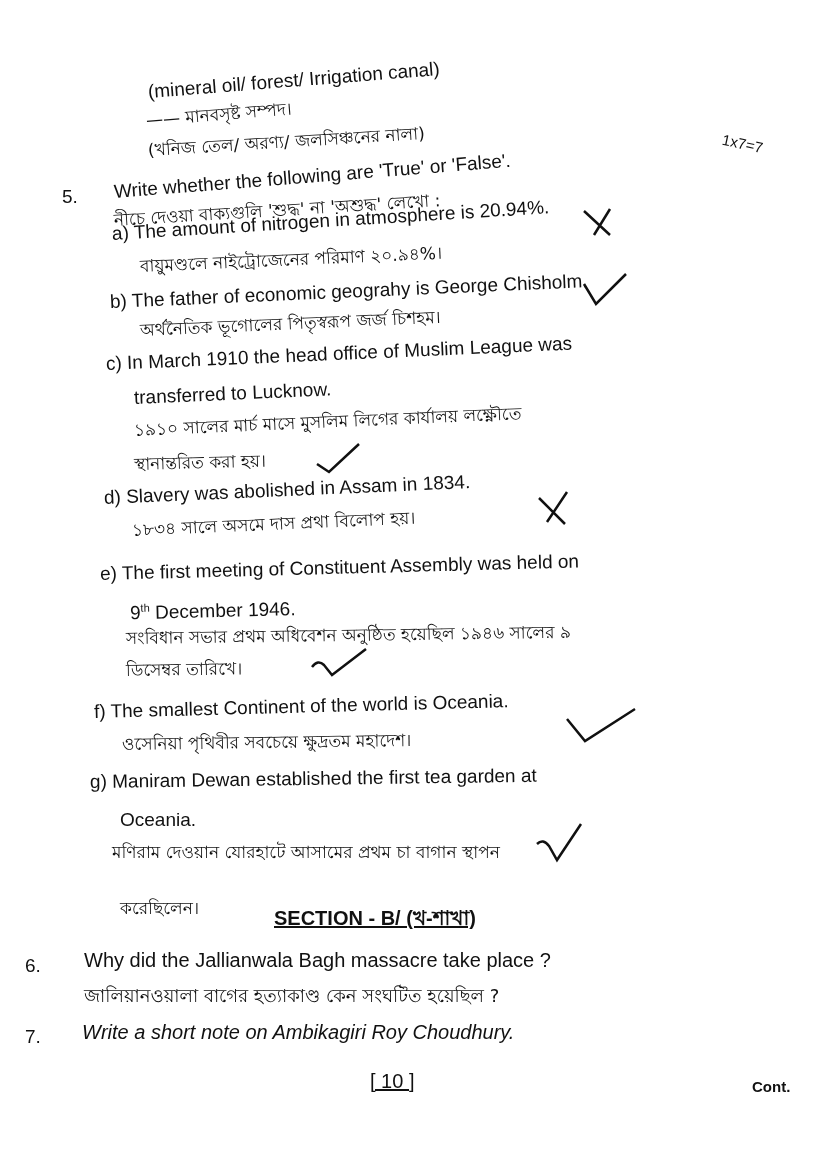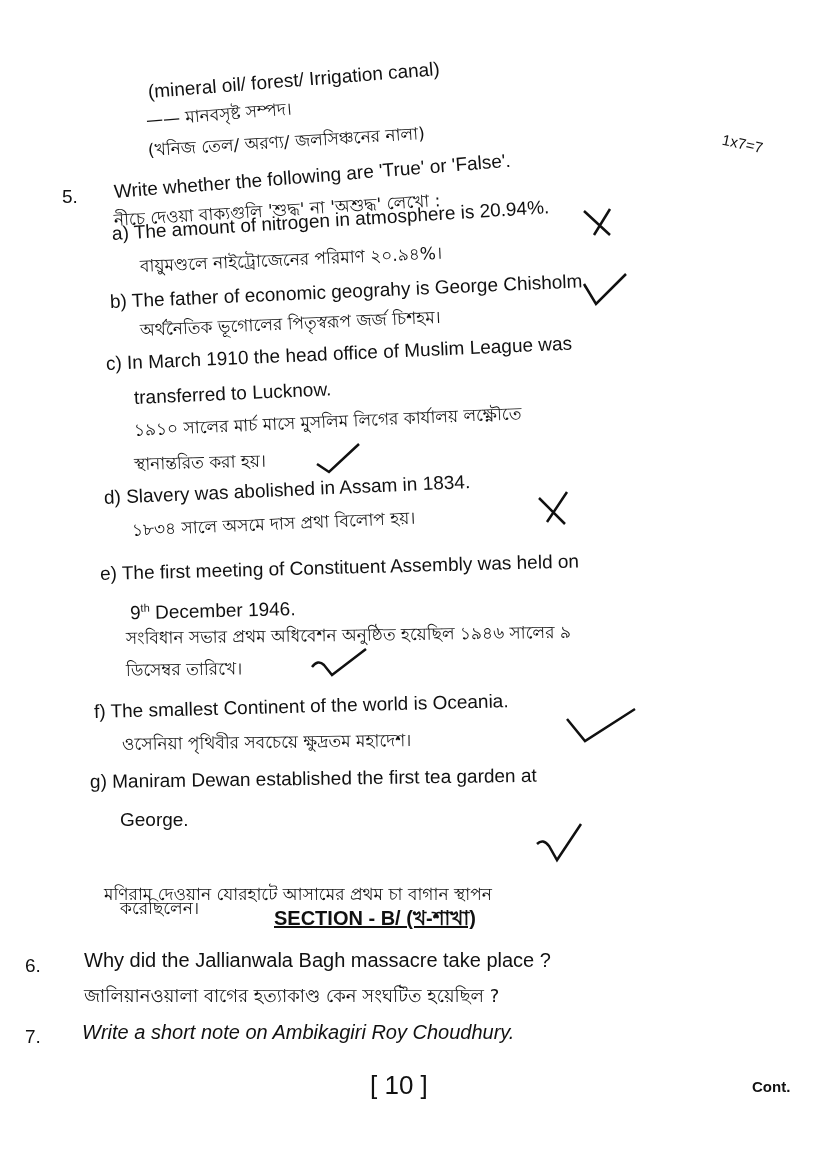--- a/index.html
+++ b/index.html
@@ -10,21 +10,21 @@
   .ln { position: absolute; white-space: nowrap; font-size: 19px; line-height: 24px; }
   .bn { font-family: "DejaVu Sans", sans-serif; font-size: 17px; }
   .tilt1 { transform: rotate(-4.5deg); transform-origin: left center; }
   .tilt2 { transform: rotate(-3.5deg); transform-origin: left center; }
   .tilt3 { transform: rotate(-2.5deg); transform-origin: left center; }
   .tilt4 { transform: rotate(-1.5deg); transform-origin: left center; }
   .tilt5 { transform: rotate(-0.8deg); transform-origin: left center; }
   .mark { position: absolute; }
   .section { font-weight: bold; text-decoration: underline; font-size: 20px; }
   .qnum { position: absolute; font-size: 19px; }
-  .footer { position: absolute; font-size: 26px; }
+  .footer { position: absolute; font-size: 20px; text-decoration: underline; }
   .cont { position: absolute; font-size: 15px; font-weight: bold; }
   sup { font-size: 11px; }
 </style>
 </head>
 <body>
 
 <div class="ln tilt1" style="left:148px;top:80px;">(mineral oil/ forest/ Irrigation canal)</div>
 <div class="ln bn tilt1" style="left:146px;top:108px;">—— মানবসৃষ্ট সম্পদ।</div>
 <div class="ln bn tilt2" style="left:148px;top:138px;">(খনিজ তেল/ অরণ্য/ জলসিঞ্চনের নালা)</div>
 
@@ -68,22 +68,22 @@
     <path d="M2 22 Q8 14 14 20 L22 30 L56 4" stroke="#111" stroke-width="2.5" fill="none"></path>
   </svg>
 
 <div class="ln tilt4" style="left:94px;top:700px;"><span>f)</span> <span>The smallest Continent of the world is Oceania.</span></div>
 <div class="ln bn tilt5" style="left:122px;top:732px;">ওসেনিয়া পৃথিবীর সবচেয়ে ক্ষুদ্রতম মহাদেশ।</div>
 <svg class="mark" style="left:565px;top:705px;" width="74" height="40">
     <path d="M2 14 L20 36 L70 4" stroke="#111" stroke-width="2.5" fill="none"></path>
   </svg>
 
 <div class="ln tilt5" style="left:90px;top:770px;"><span>g)</span> <span>Maniram Dewan established the first tea garden at</span></div>
-<div class="ln" style="left:120px;top:808px;">George.</div>
-<div class="ln bn" style="left:104px;top:840px;margin-top:42px;">মণিরাম দেওয়ান যোরহাটে আসামের প্রথম চা বাগান স্থাপন</div>
+<div class="ln" style="left:120px;top:808px;">Oceania.</div>
+<div class="ln bn" style="left:112px;top:840px;">মণিরাম দেওয়ান যোরহাটে আসামের প্রথম চা বাগান স্থাপন</div>
 <div class="ln bn" style="left:120px;top:896px;">করেছিলেন।</div>
 <svg class="mark" style="left:535px;top:820px;" width="50" height="46">
     <path d="M2 24 Q8 18 14 26 L22 40 L46 4" stroke="#111" stroke-width="2.5" fill="none"></path>
   </svg>
 
 <div class="ln section" style="left:274px;top:906px;"><span>SECTION - B/ (খ-শাখা)</span></div>
 
 <div class="qnum" style="left:25px;top:955px;">6.</div>
 <div class="ln" style="left:84px;top:948px;font-size:20px;">Why did the Jallianwala Bagh massacre take place ?</div>
 <div class="ln bn" style="left:84px;top:984px;font-size:18px;">জালিয়ানওয়ালা বাগের হত্যাকাণ্ড কেন সংঘটিত হয়েছিল ?</div>

